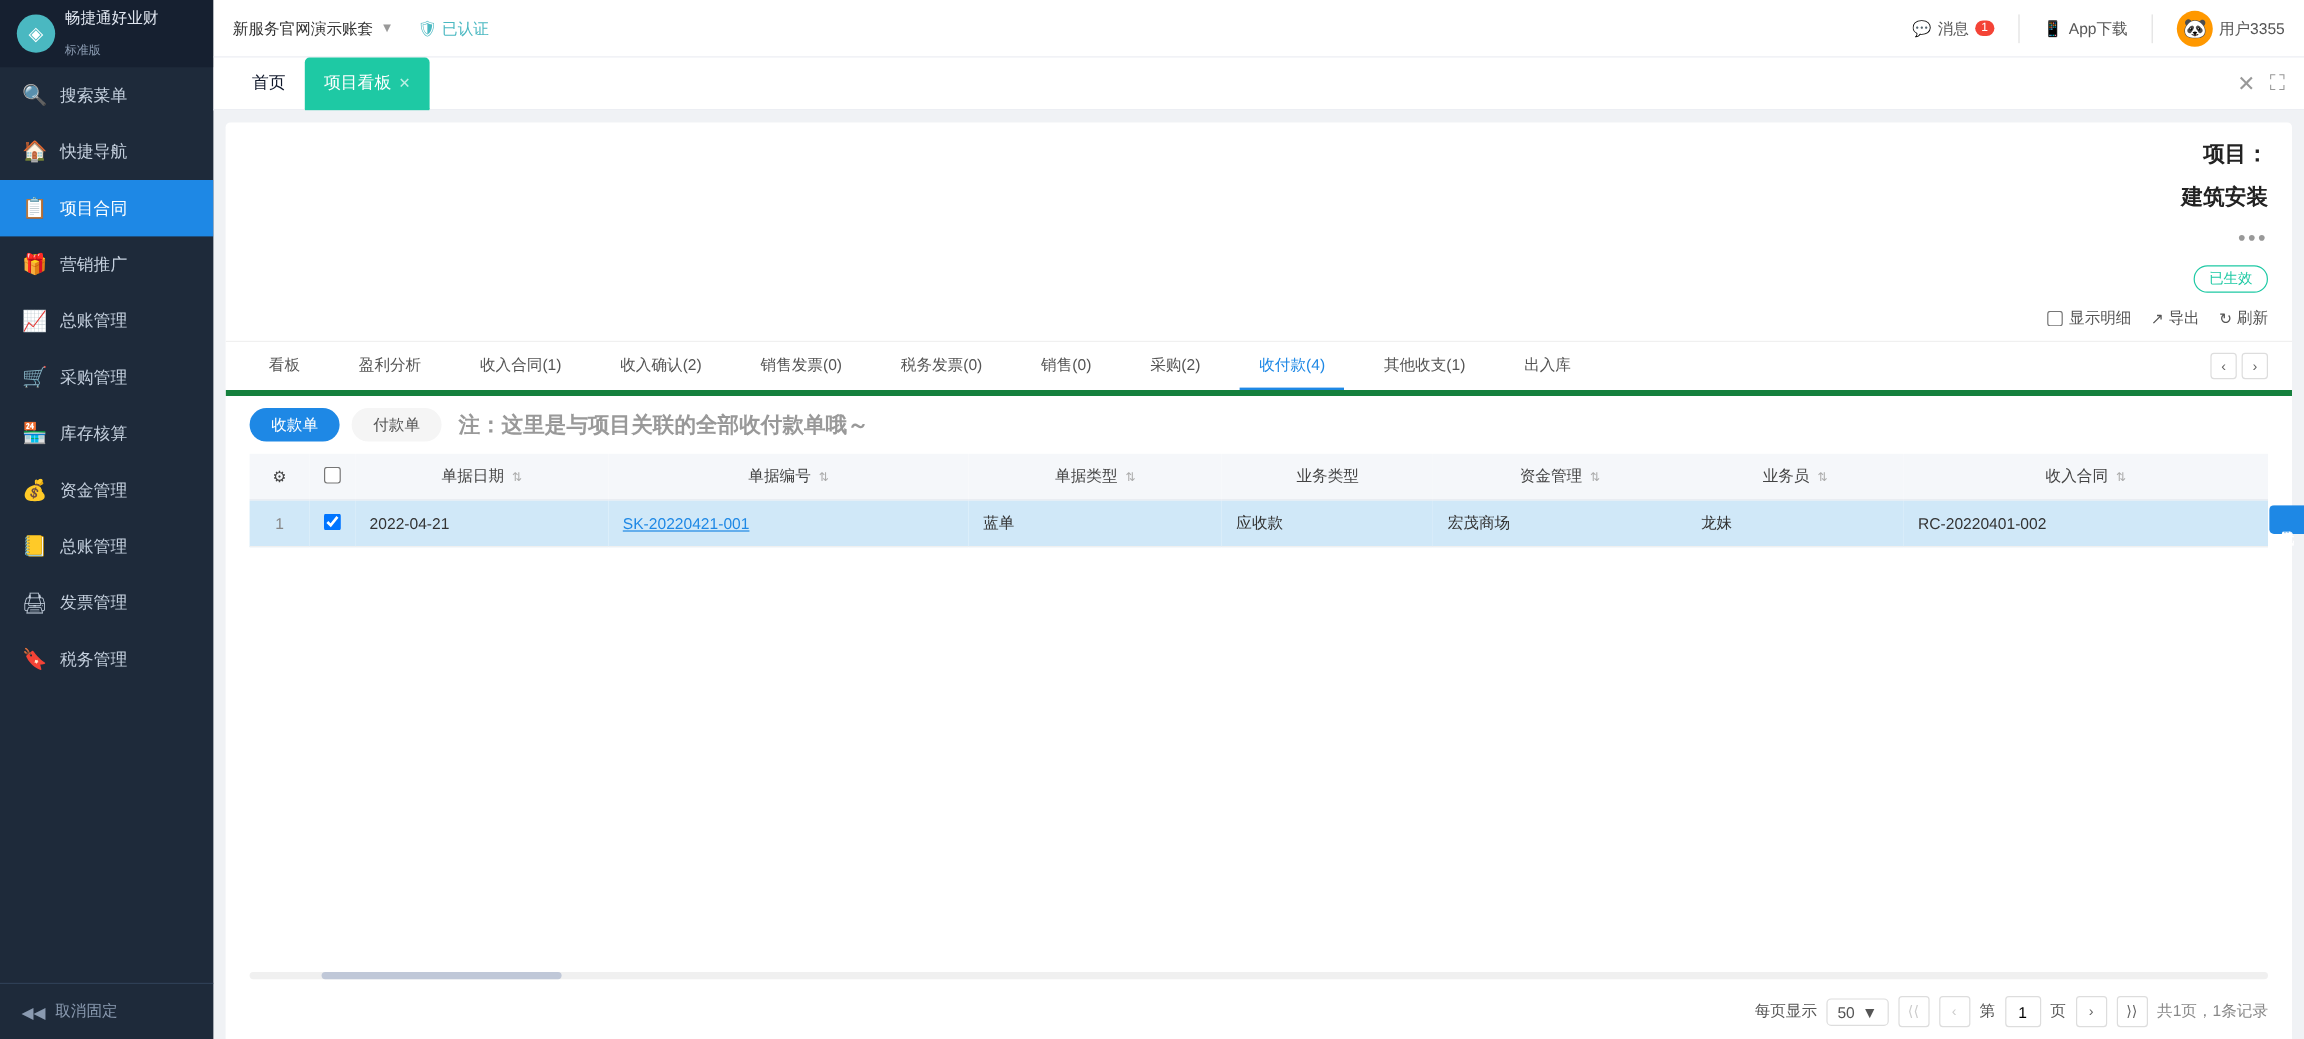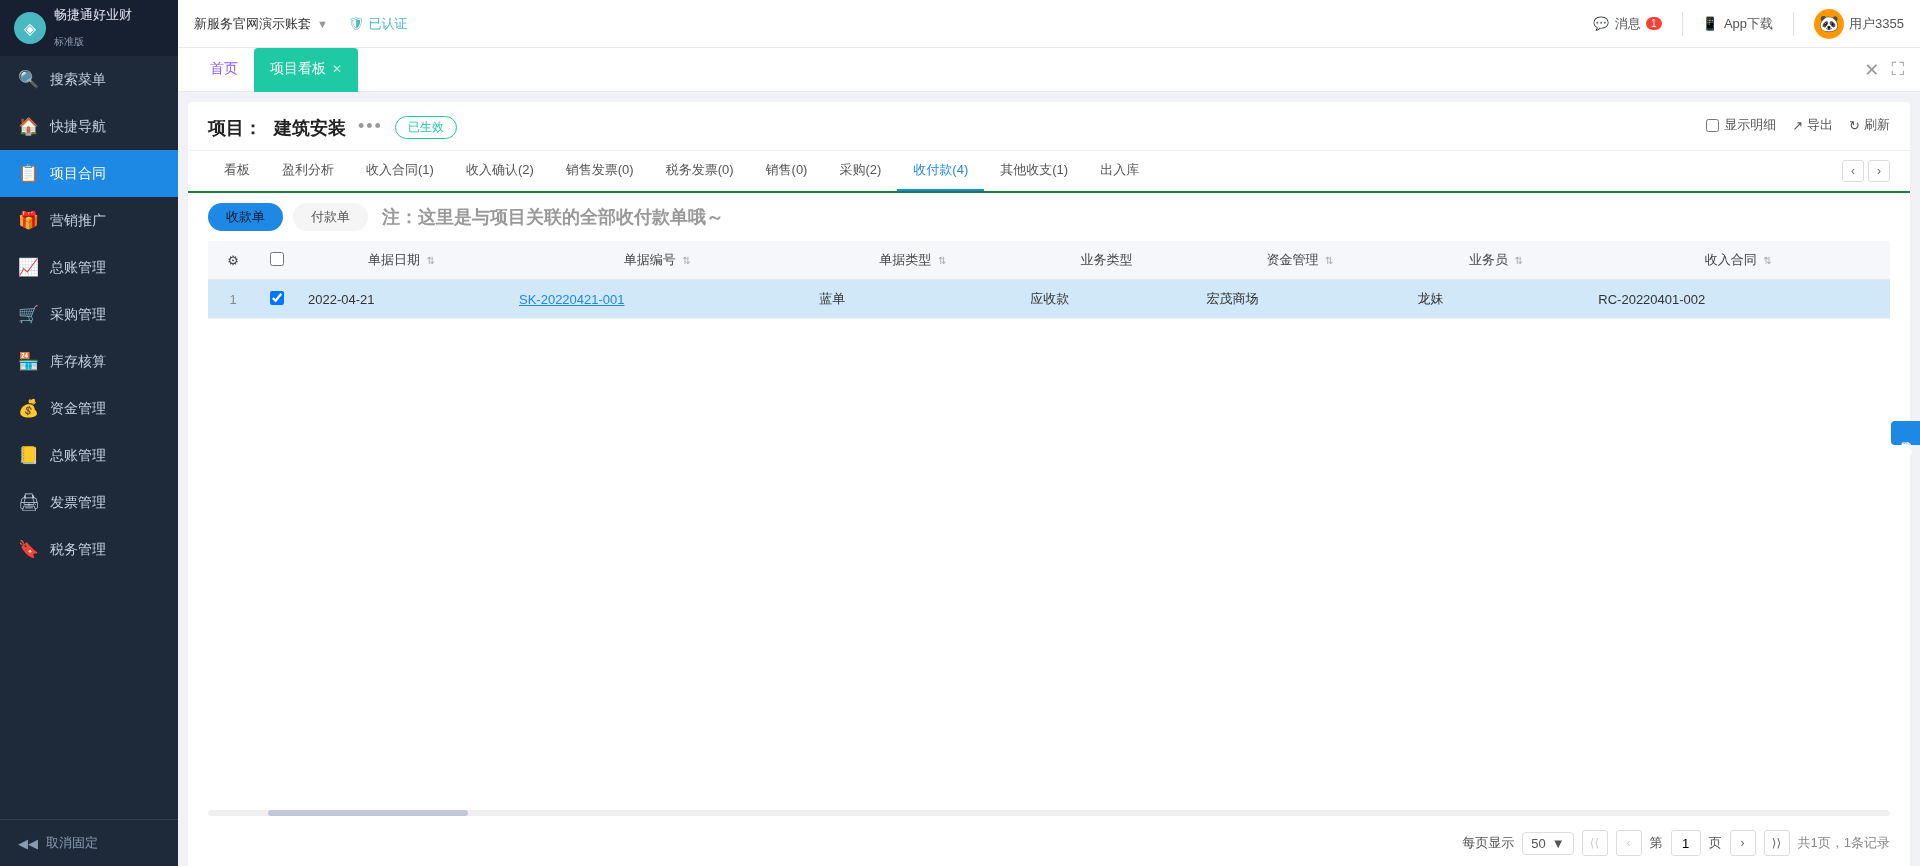--- a/index.html
+++ b/index.html
@@ -141,21 +141,21 @@
       gap: 0;
       height: 44px;
     }
     .tab-item {
       display: flex;
       align-items: center;
       padding: 0 16px;
       height: 44px;
       cursor: pointer;
       font-size: 14px;
-      color: #8b5cf6;
+      color: #0f172a;
       position: relative;
       gap: 6px;
       border-bottom: 2px solid transparent;
     }
     .tab-item.active {
       background: #1ec9a4;
       color: #fff;
       border-radius: 4px 4px 0 0;
       border-bottom: 2px solid #1ec9a4;
     }
@@ -183,24 +183,25 @@
       margin: 10px 10px 0 10px;
       border-radius: 4px 4px 0 0;
       display: flex;
       flex-direction: column;
       overflow: hidden;
     }
 
     
     .project-header {
       display: flex;
-      align-items: flex-start;
+      align-items: flex-end;
       padding: 14px 20px 10px 20px;
       border-bottom: 1px solid #f0f0f0;
       gap: 12px;
+      flex-direction: column;
     }
     .project-title {
       font-size: 18px;
       font-weight: bold;
       color: #222;
     }
     .project-more { color: #999; font-size: 18px; cursor: pointer; letter-spacing: 2px; }
     .project-status {
       border: 1px solid #1ec9a4;
       color: #1ec9a4;
@@ -229,23 +230,23 @@
       cursor: pointer;
       font-size: 13px;
       color: #555;
     }
 
     
     .sub-nav {
       display: flex;
       align-items: center;
       padding: 0 20px;
-      border-bottom: 2px solid #15803d;
+      border-bottom: 5px solid #15803d;
       overflow-x: auto;
-      gap: 0;
+      gap: 17px;
     }
     .sub-nav::-webkit-scrollbar { height: 0; }
     .sub-nav-item {
       padding: 10px 16px;
       font-size: 13px;
       color: #555;
       cursor: pointer;
       border-bottom: 2px solid transparent;
       white-space: nowrap;
     }
@@ -284,21 +285,21 @@
       padding: 10px 20px;
       gap: 10px;
     }
     .sub-tab-btn {
       padding: 5px 18px;
       border-radius: 20px;
       border: none;
       cursor: pointer;
       font-size: 13px;
     }
-    .sub-tab-btn.active { background: #1e88e5; color: #0f172a; }
+    .sub-tab-btn.active { background: #1e88e5; color: #ffffff; }
     .sub-tab-btn.inactive { background: #f5f5f5; color: #555; }
     .sub-tab-note { color: #999; font-size: 18px; margin-left: 4px; font-weight: bold; }
 
     
     .table-wrap {
       flex: 1;
       overflow: auto;
       padding: 0 20px;
     }
     table {

